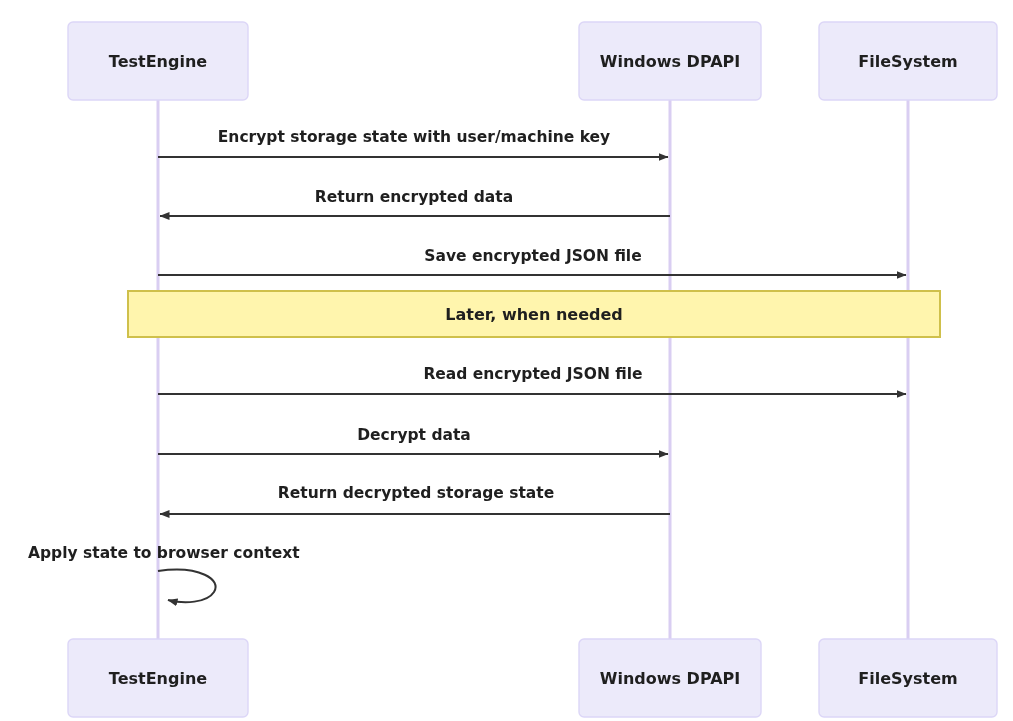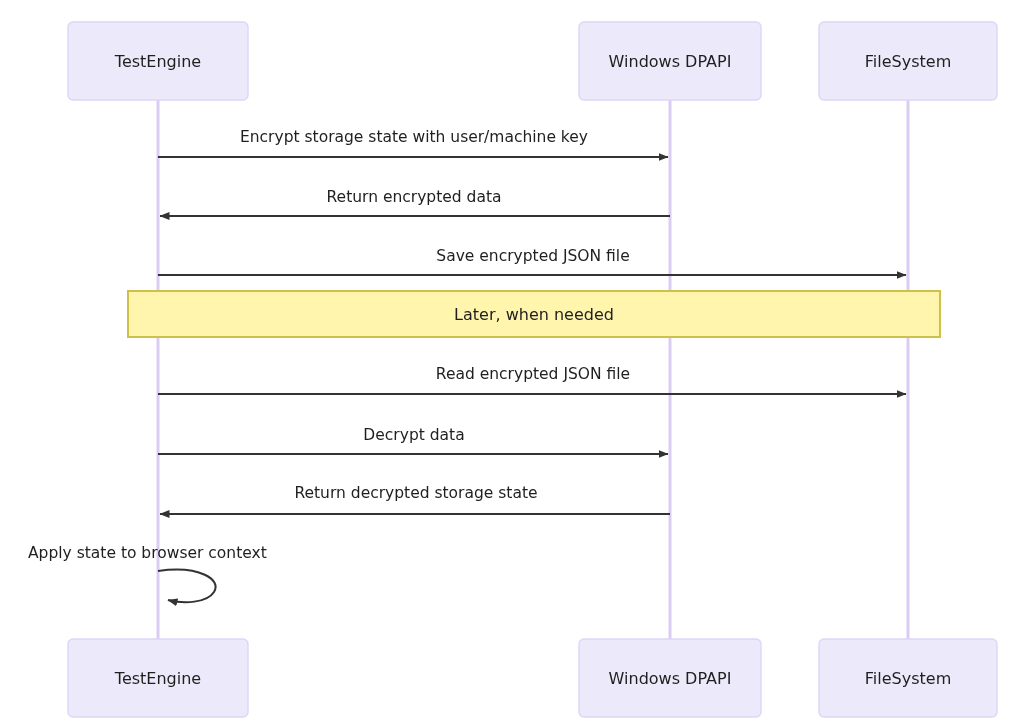--- a/index.html
+++ b/index.html
@@ -11,20 +11,21 @@
   body {
     width: 1013px;
     height: 721px;
     position: relative;
     overflow: hidden;
     font-family: "DejaVu Sans", "Liberation Sans", sans-serif;
   }
   #diagram-root {
     position: absolute;
     inset: 0;
+    font-weight: bold;
   }
   svg#seq-svg {
     position: absolute;
     top: 0;
     left: 0;
     width: 1013px;
     height: 721px;
     display: block;
   }
   .participant-box {

